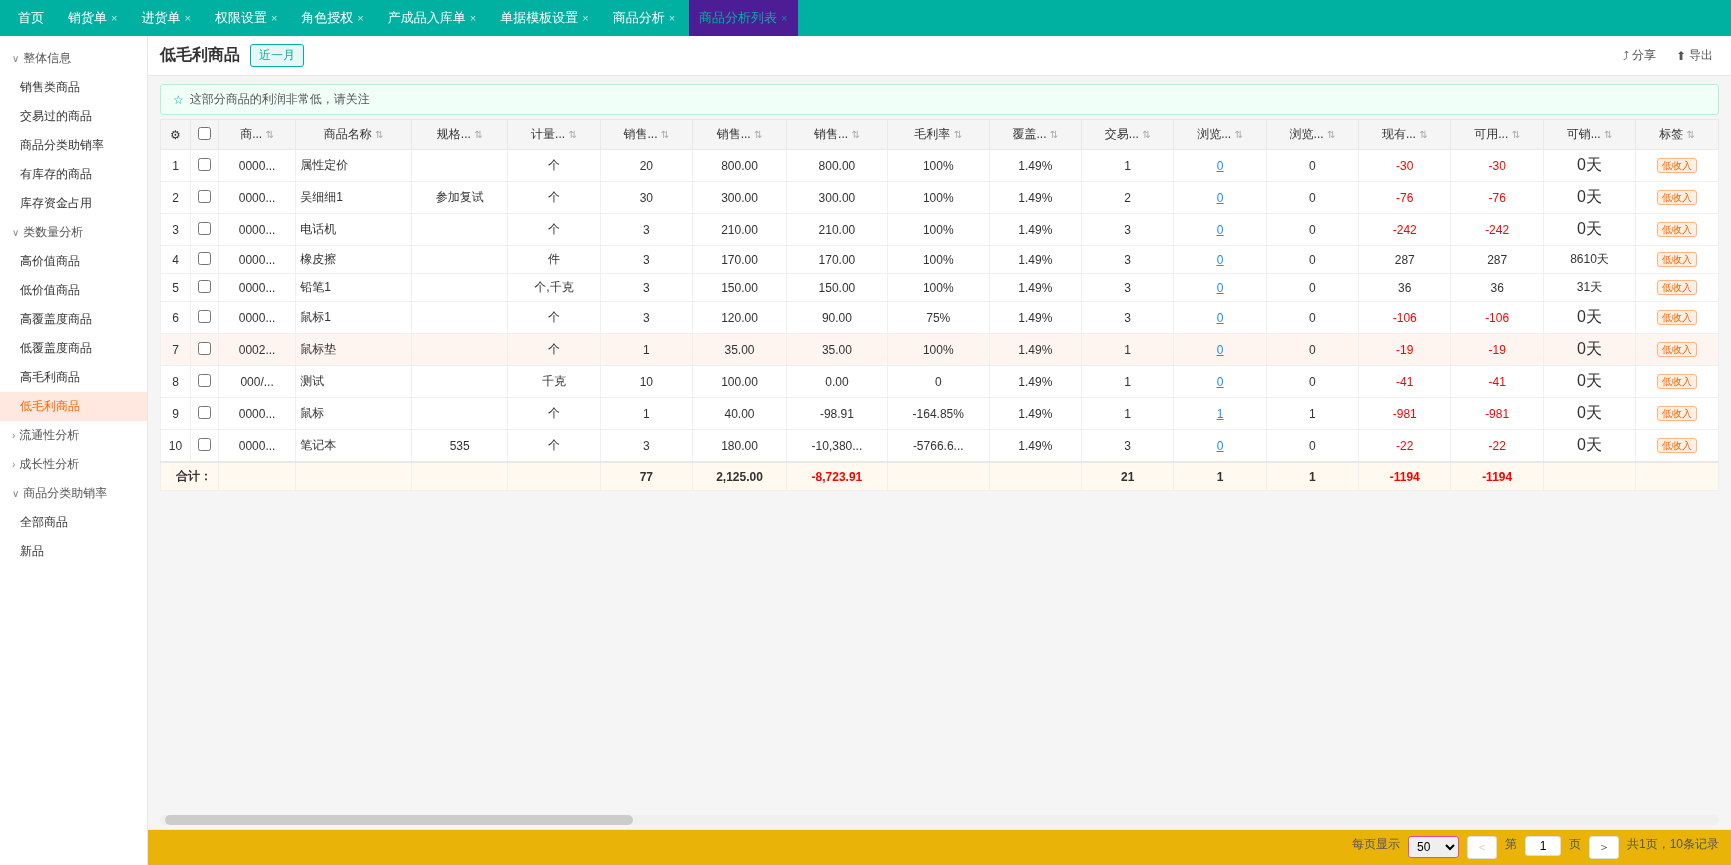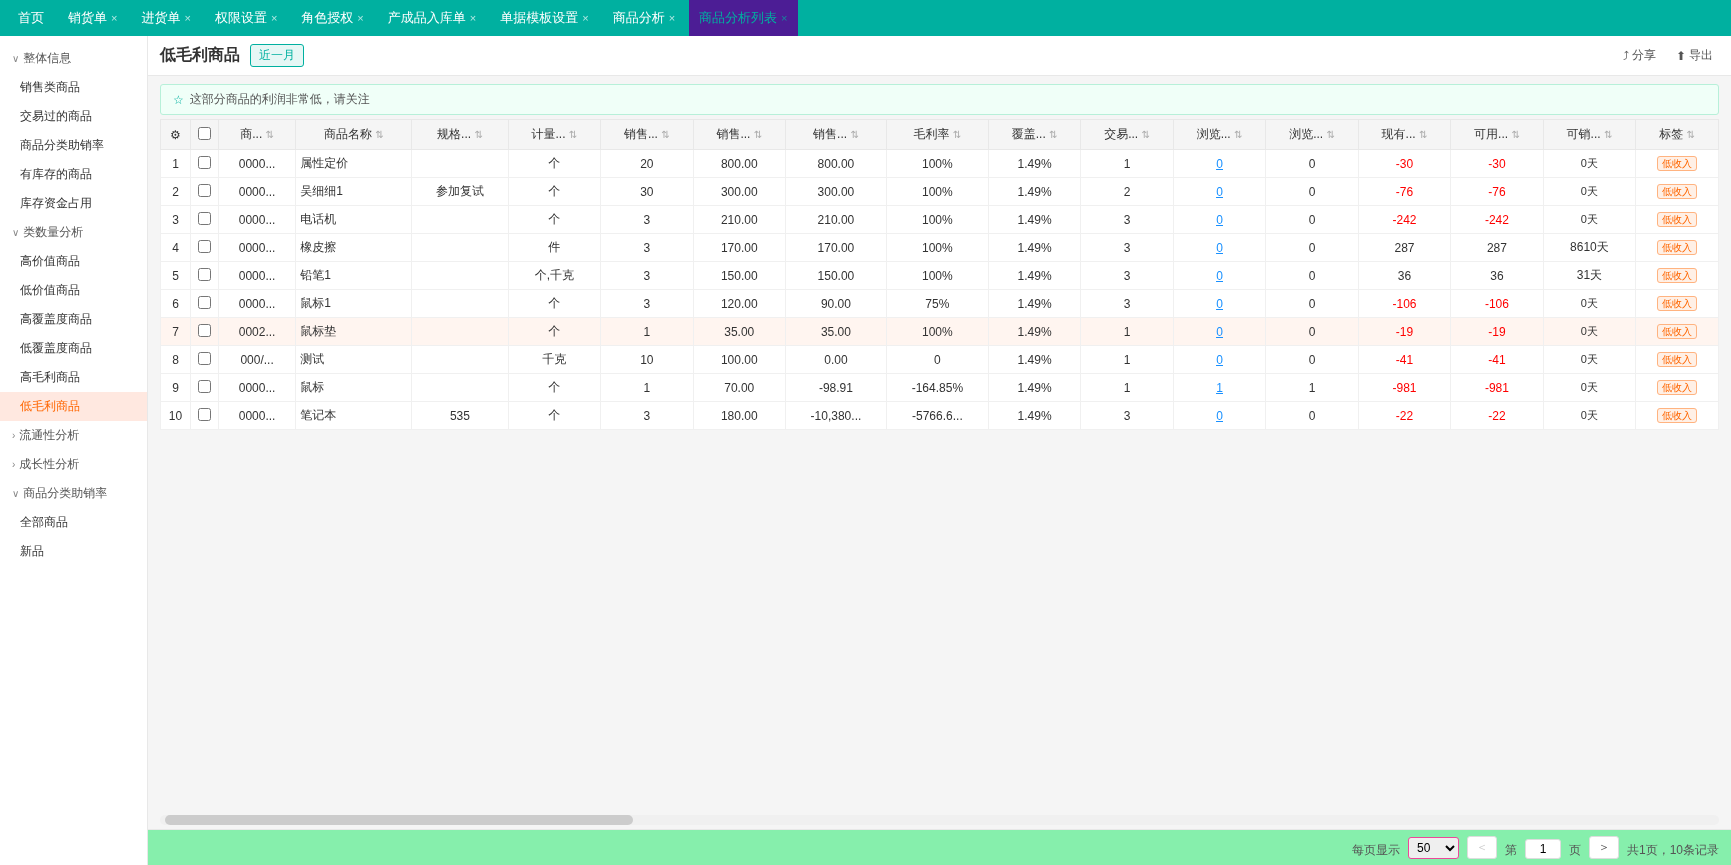--- a/index.html
+++ b/index.html
@@ -183,38 +183,38 @@
     .data-table tbody td.text-left { text-align: left; }
     .data-table tbody td.link { color: #1890ff; text-decoration: underline; cursor: pointer; }
     .tag-badge {
       background: #fff0e6;
       color: #ff6600;
       border: 1px solid #ffb380;
       border-radius: 3px;
       padding: 1px 4px;
       font-size: 10px;
     }
-    .days-red { color: #ff0000; font-size: 11px; }
+    .days-red { color: #ff0000; font-size: 16px; }
 
     
     .total-row {
       background: #fff9f0;
       border-top: 2px solid #e8e8e8;
       position: sticky;
       bottom: 0;
     }
     .total-row td { font-weight: bold; color: #333; }
 
     
     .pagination-bar {
-      background: #86efac;
+      background: #eab308;
       border-top: 1px solid #e8e8e8;
       padding: 6px 12px;
       display: flex;
-      align-items: flex-end;
+      align-items: flex-start;
       justify-content: flex-end;
       gap: 8px;
       font-size: 12px;
       color: #555;
     }
     .pagination-bar select {
       border: 1px solid #ec4899;
       border-radius: 3px;
       padding: 2px 4px;
       font-size: 12px;
@@ -518,21 +518,21 @@
       <td><span class="tag-badge">低收入</span></td>
     </tr>
             <tr>
       <td>9</td>
       <td><input type="checkbox" style=""></td>
       <td>0000...</td>
       <td class="text-left">鼠标</td>
       <td></td>
       <td>个</td>
       <td>1</td>
-      <td>70.00</td>
+      <td>40.00</td>
       <td>-98.91</td>
       <td>-164.85%</td>
       <td>1.49%</td>
       <td>1</td>
       <td class="link"><u>1</u></td>
       <td>1</td>
       <td style="color:#ff0000">-981</td>
       <td style="color:#ff0000">-981</td>
       <td class="days-red">0天</td>
       <td><span class="tag-badge">低收入</span></td>
@@ -550,20 +550,39 @@
       <td>-5766.6...</td>
       <td>1.49%</td>
       <td>3</td>
       <td class="link"><u>0</u></td>
       <td>0</td>
       <td style="color:#ff0000">-22</td>
       <td style="color:#ff0000">-22</td>
       <td class="days-red">0天</td>
       <td><span class="tag-badge">低收入</span></td>
     </tr>
+            <tr class="total-row">
+    <td colspan="2" style="text-align:right;padding-right:6px">合计：</td>
+    <td></td>
+    <td></td>
+    <td></td>
+    <td></td>
+    <td>77</td>
+    <td>2,125.00</td>
+    <td style="color:#ff0000">-8,723.91</td>
+    <td></td>
+    <td></td>
+    <td>21</td>
+    <td>1</td>
+    <td>1</td>
+    <td style="color:#ff0000">-1194</td>
+    <td style="color:#ff0000">-1194</td>
+    <td></td>
+    <td></td>
+  </tr>
           </tbody>
       </table>
     </div>
 
     <div class="scroll-bar-wrap">
       <div class="scroll-bar-thumb"></div>
     </div>
 
     <div class="pagination-bar">
       <span>每页显示</span>

